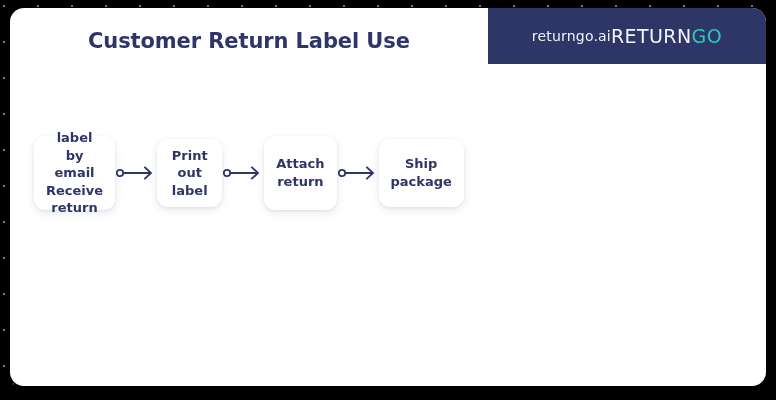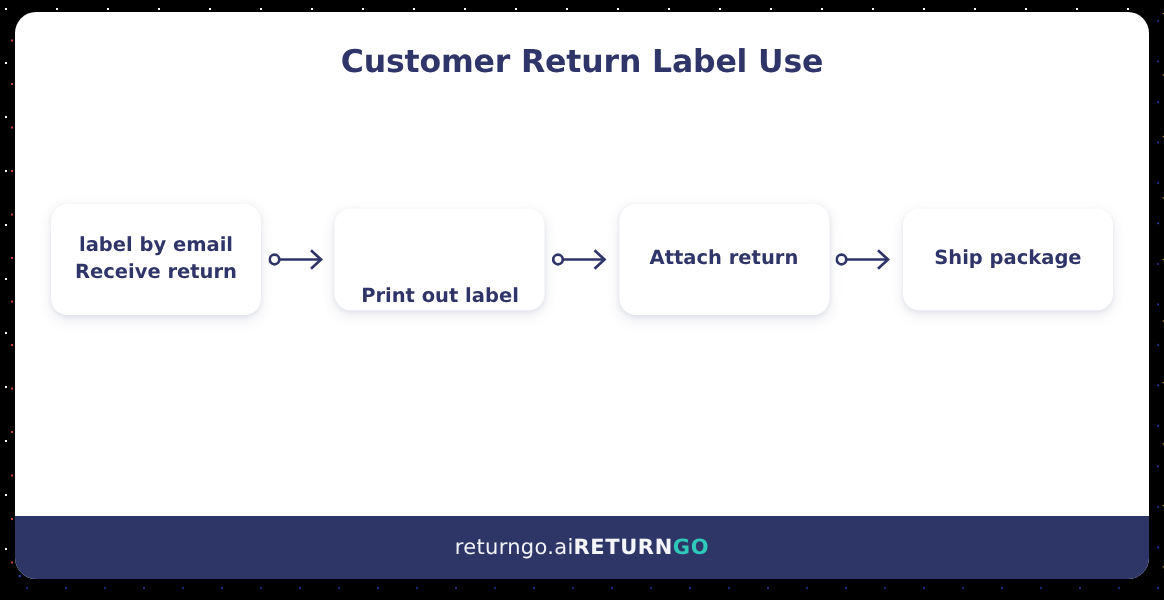--- a/index.html
+++ b/index.html
@@ -33,21 +33,21 @@
   #card {
     position: absolute;
     left: 10px;
     top: 8px;
     width: 756px;
     height: 378px;
     background: #ffffff;
     border-radius: 14px;
     overflow: hidden;
     display: flex;
-    flex-direction: column;
+    flex-direction: row;
   }
 
   #card-body {
     flex: 1 1 auto;
     position: relative;
   }
 
   #page-title {
     position: absolute;
     left: 0;
@@ -97,36 +97,36 @@
     width: 42px;
     height: 18px;
     display: flex;
     align-items: center;
     justify-content: center;
   }
   .connector svg { display: block; }
 
   #footer-bar {
     flex: 0 0 auto;
-    height: 42px;
+    height: 56px;
     background: #2e3668;
     display: flex;
     align-items: center;
     justify-content: center;
-    padding: 0 24px;
+    padding: 0 44px;
     box-sizing: border-box;
   }
   #footer-site {
     color: #f2f3f8;
     font-size: 14px;
     letter-spacing: 0.2px;
   }
   #footer-logo {
-    font-size: 14px;
-    font-weight: bold;
+    font-size: 19px;
+    font-weight: normal;
     letter-spacing: 0.4px;
   }
   .logo-return { color: #f4f5fa; }
   .logo-go { color: #2ec9b8; }
 </style>
 </head>
 <body>
 
 <div id="noise-backdrop"></div>
 
@@ -146,21 +146,21 @@
       </div>
 
       <div class="connector">
         <svg width="40" height="14" viewBox="0 0 40 14" aria-hidden="true">
           <circle cx="4" cy="7" r="3.2" fill="none" stroke="#2f3568" stroke-width="1.8"></circle>
           <line x1="7.5" y1="7" x2="35" y2="7" stroke="#2f3568" stroke-width="1.8"></line>
           <polyline points="29,1.5 35,7 29,12.5" fill="none" stroke="#2f3568" stroke-width="1.8" stroke-linecap="square"></polyline>
         </svg>
       </div>
 
-      <div class="flow-step short" style="width:140px;align-items:flex-end;">
+      <div class="flow-step short" style="width:140px;">
         <span>
           <span class="step-label">Print out label</span>
         </span>
       </div>
 
       <div class="connector">
         <svg width="40" height="14" viewBox="0 0 40 14" aria-hidden="true">
           <circle cx="4" cy="7" r="3.2" fill="none" stroke="#2f3568" stroke-width="1.8"></circle>
           <line x1="7.5" y1="7" x2="35" y2="7" stroke="#2f3568" stroke-width="1.8"></line>
           <polyline points="29,1.5 35,7 29,12.5" fill="none" stroke="#2f3568" stroke-width="1.8" stroke-linecap="square"></polyline>

